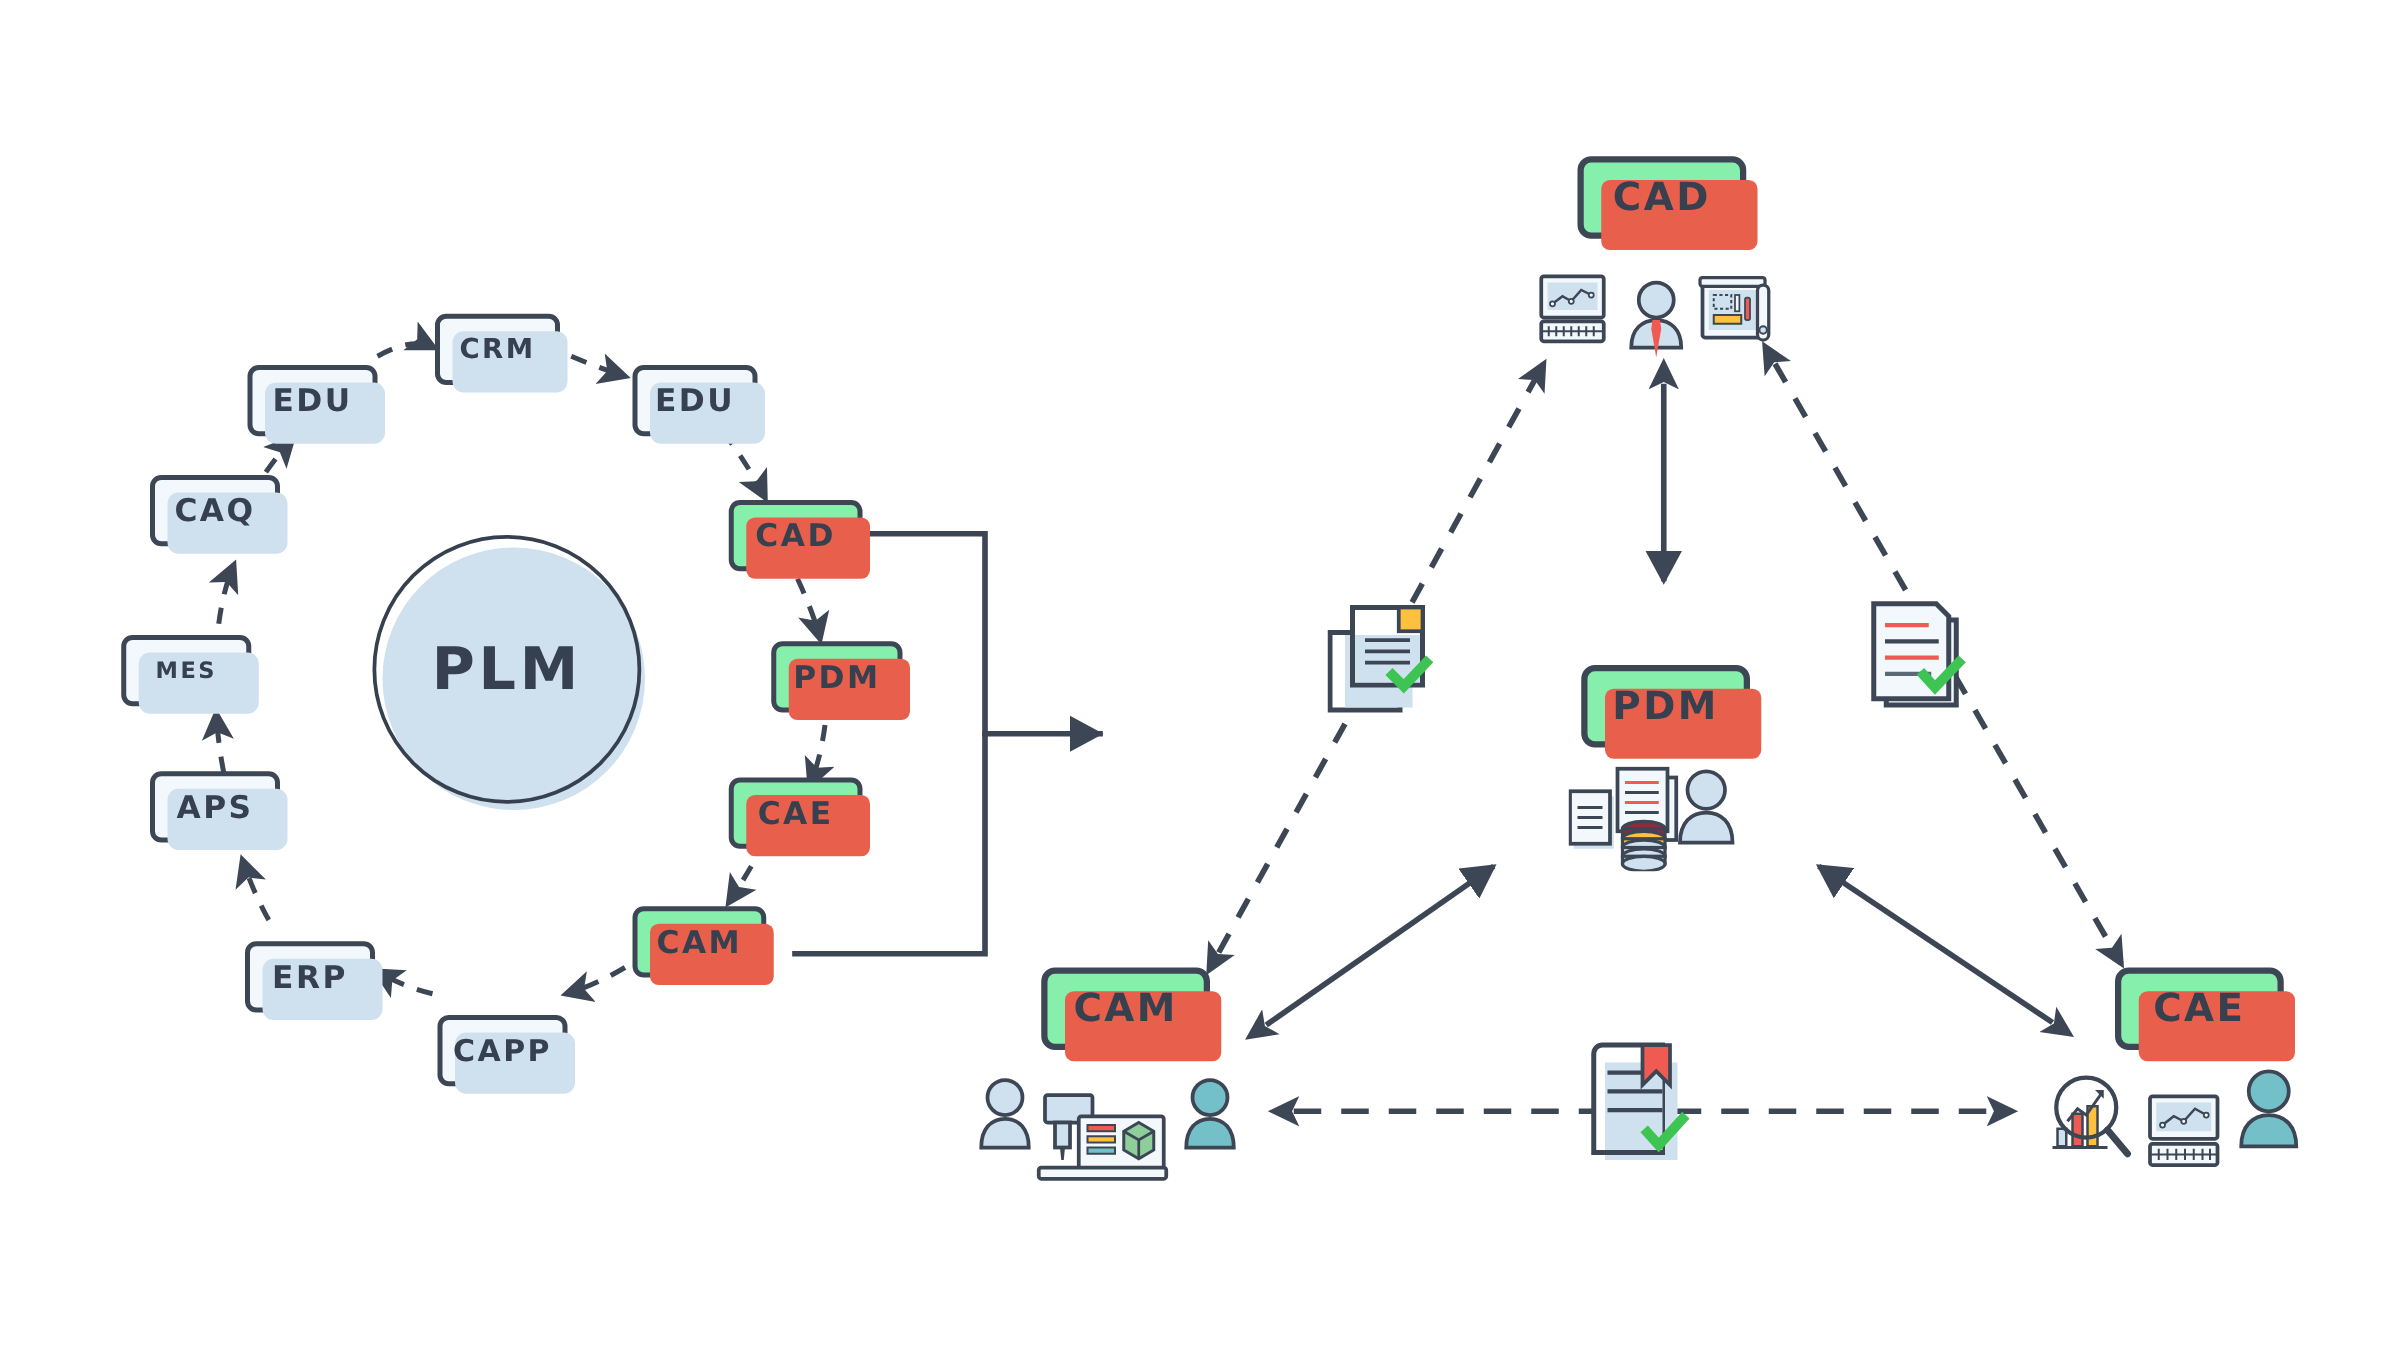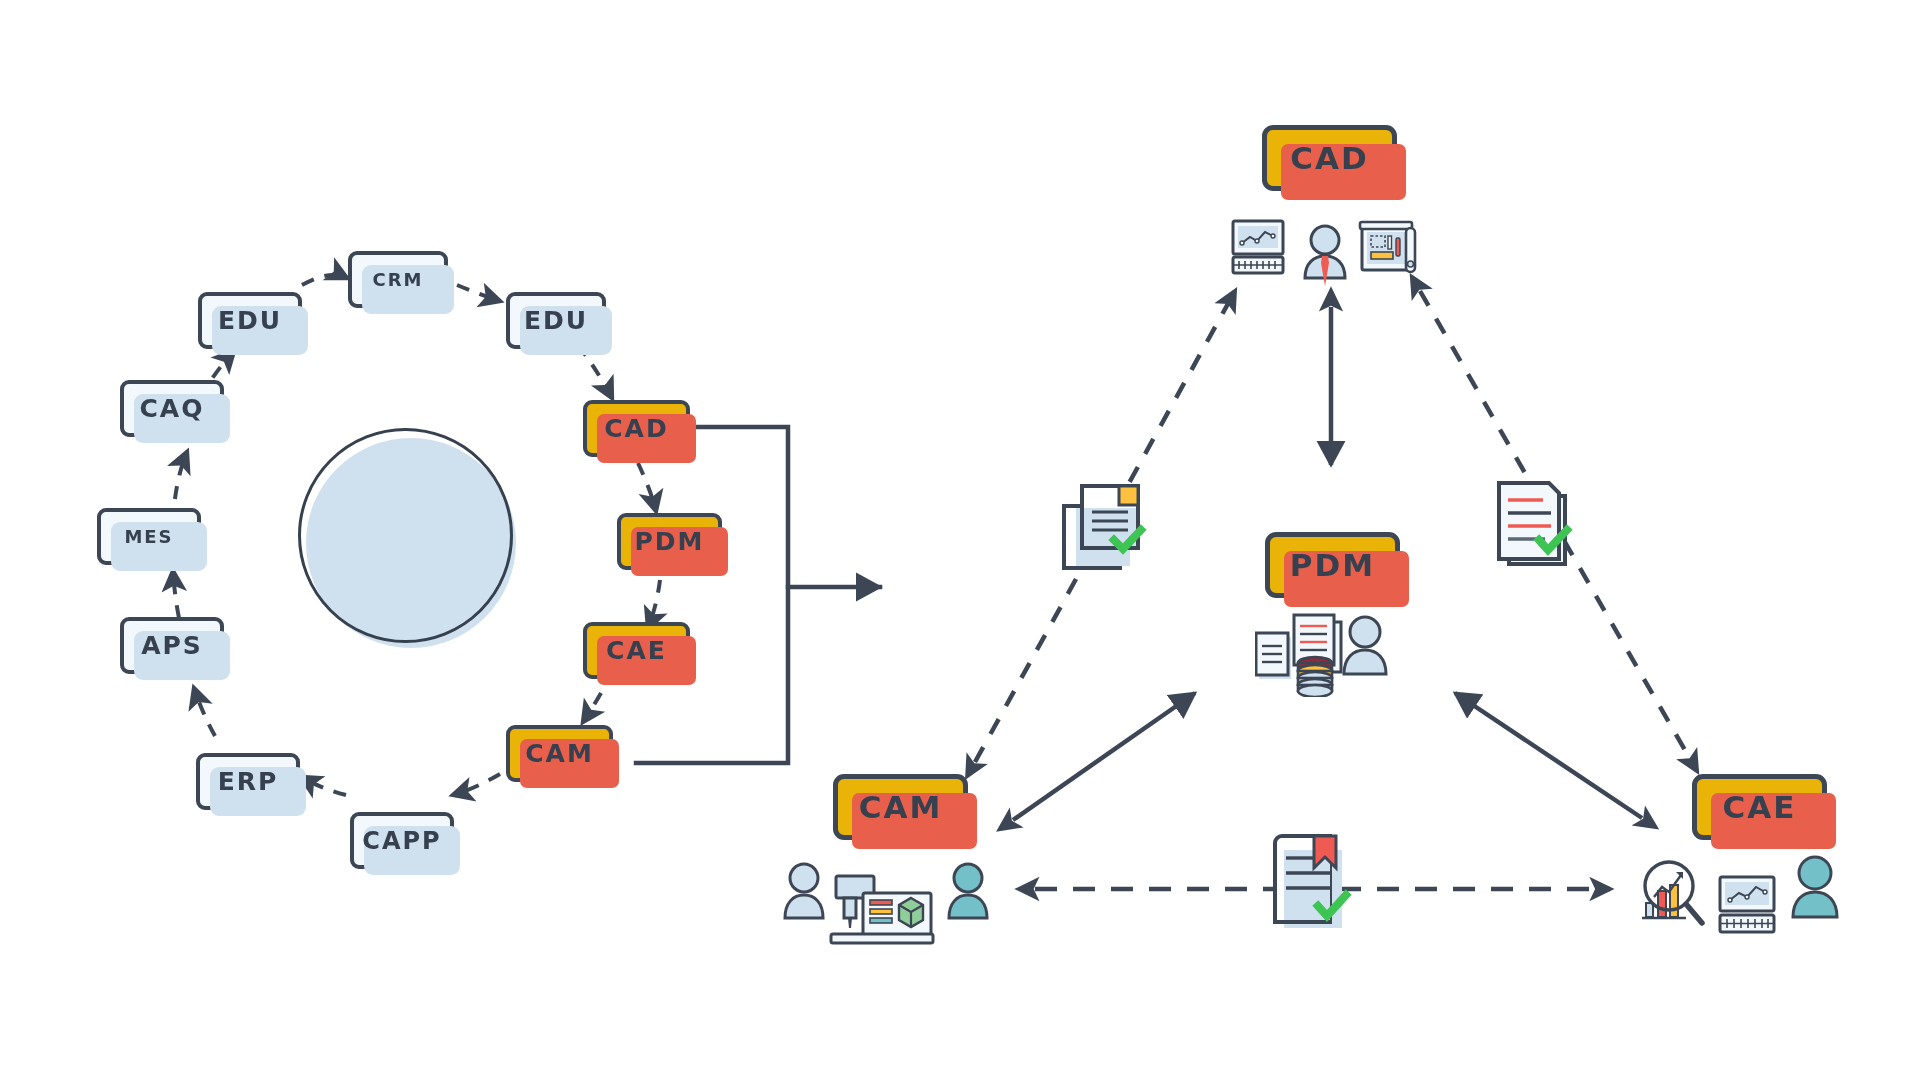--- a/index.html
+++ b/index.html
@@ -14,21 +14,21 @@
         display:flex;align-items:center;justify-content:center;
         letter-spacing:2px;font-weight:700;color:#36404e;z-index:6;}
   .node .lbl{pointer-events:none;}
 
   
   .node.light{background:#f2f8fc;}
   .node.light::after{content:"";position:absolute;left:10px;top:10px;
         width:100%;height:100%;background:#cfe0ee;border-radius:9px;z-index:-1;}
 
   
-  .node.amber{background:#eab308;}
+  .node.amber{background:#86efac;}
   .node.amber::after{content:"";position:absolute;left:10px;top:10px;
         width:100%;height:100%;background:#e8604c;border-radius:7px;z-index:-1;}
 
   .node.big{border-width:5px;border-radius:11px;}
   .node.big::after{left:14px;top:14px;}
 
   
   #plm-circle{position:absolute;border:3px solid #36404e;border-radius:50%;
       box-sizing:border-box;z-index:2;}
   #plm-circle-fill{position:absolute;border-radius:50%;background:#cfe0ee;z-index:1;}
@@ -40,20 +40,21 @@
 
   .icon-group{position:absolute;z-index:7;}
 </style>
 </head>
 <body>
 
 <div id="stage">
 
   <div id="plm-circle-fill" style="left:306px;top:438px;width:210px;height:210px;"></div>
   <div id="plm-circle" style="left:298px;top:428px;width:215px;height:215px;"></div>
+  <div id="plm-label" style="left:298px;top:428px;width:215px;height:215px;font-size:47px;">PLM</div>
 
   <svg class="layer">
     <defs>
       <marker id="dk" markerWidth="7" markerHeight="7" refX="5.2" refY="3.5" orient="auto" markerUnits="strokeWidth">
         <path d="M0,0.3 L6.4,3.5 L0,6.7 L1.5,3.5 Z" fill="#3d4654"></path>
       </marker>
       <marker id="dk2" markerWidth="6" markerHeight="6" refX="4.6" refY="3" orient="auto" markerUnits="strokeWidth">
         <path d="M0,0.3 L5.6,3 L0,5.7 L1.3,3 Z" fill="#3d4654"></path>
       </marker>
       <marker id="dkrev" markerWidth="6" markerHeight="6" refX="1" refY="3" orient="auto-start-reverse" markerUnits="strokeWidth">
@@ -92,21 +93,21 @@
     </g>
   </svg>
 
   <svg class="layer">
     <g stroke="#3d4654" stroke-width="4.5" fill="none" stroke-linecap="square">
       <path d="M693,427 L788,427 L788,763 L636,763"></path>
       <path d="M788,587 L880,587" marker-end="url(#solidHead)"></path>
     </g>
   </svg>
 
-  <div class="node light" style="left:348px;top:251px;width:100px;height:57px;font-size:18px;">
+  <div class="node light" style="left:348px;top:251px;width:100px;height:57px;font-size:22px;">
     <span class="lbl">CRM</span>
   </div>
 
   <div class="node light" style="left:506px;top:292px;width:100px;height:57px;font-size:25px;">
     <span class="lbl">EDU</span>
   </div>
 
   <div class="node amber" style="left:583px;top:400px;width:107px;height:57px;font-size:25px;">
     <span class="lbl">CAD</span>
   </div>

